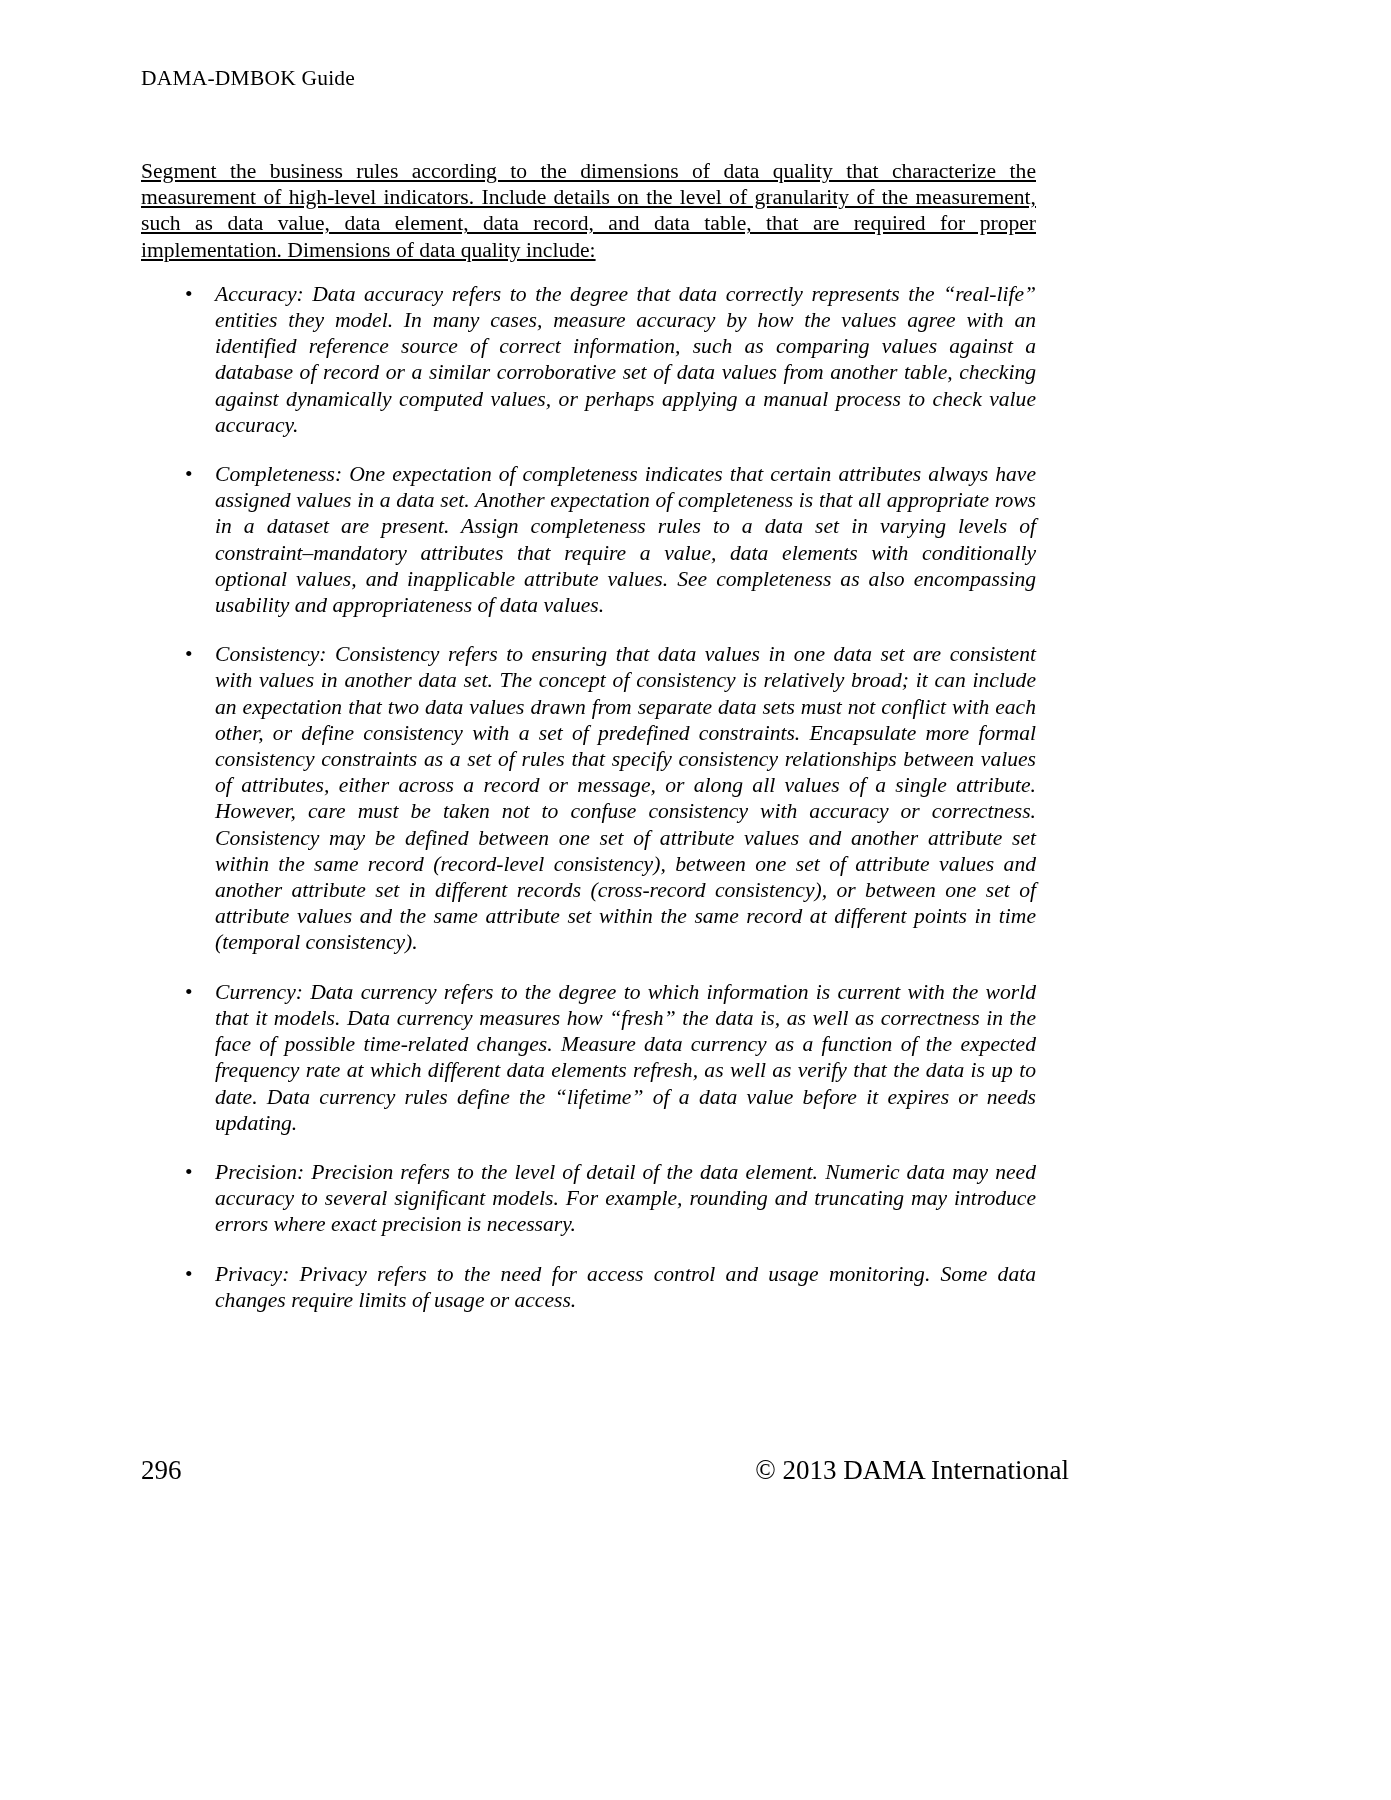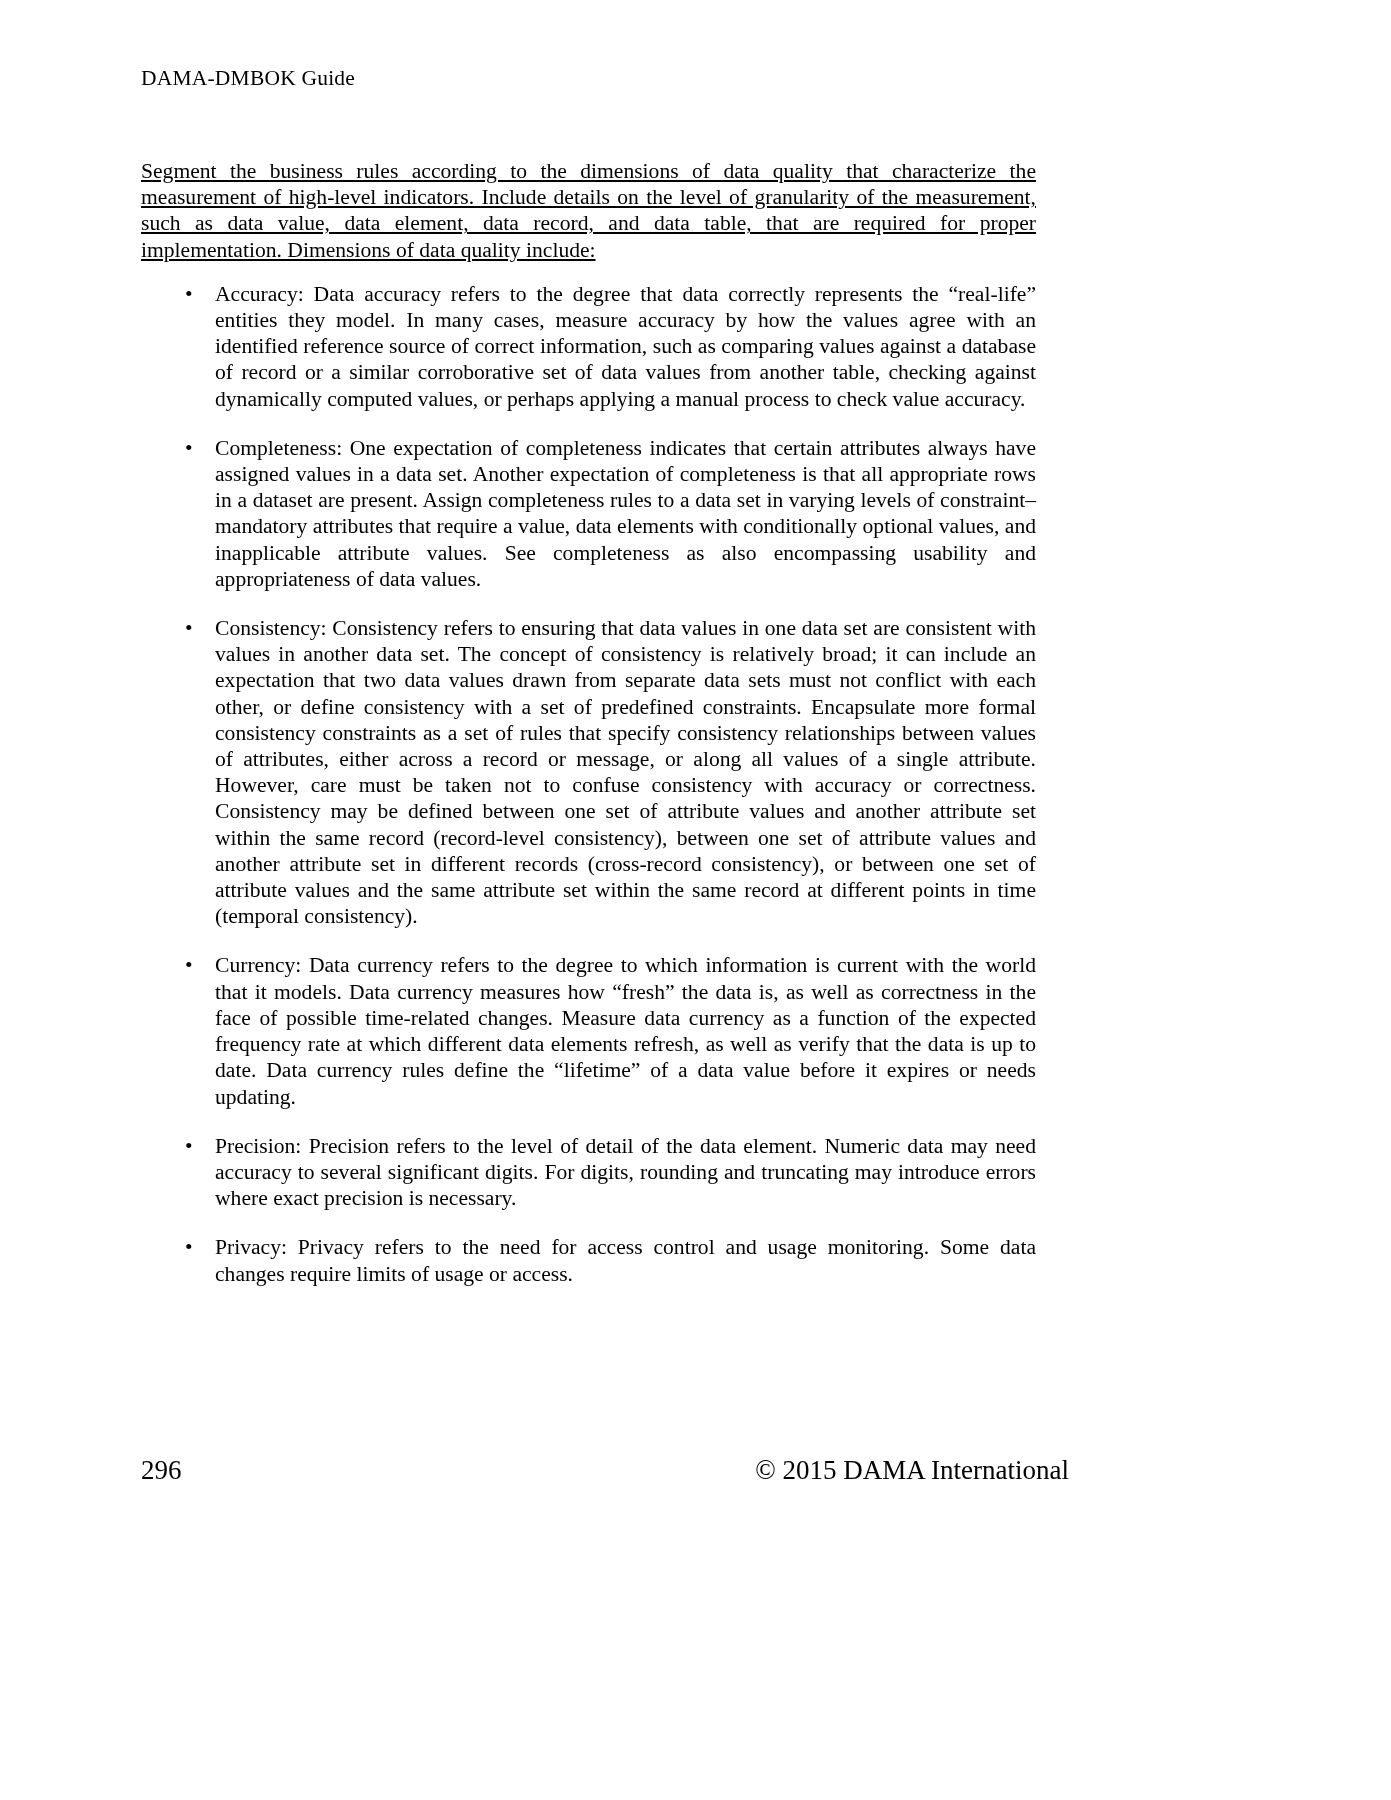--- a/index.html
+++ b/index.html
@@ -62,20 +62,21 @@
   .bullet-glyph {
     position: absolute;
     left: 44px;
     top: 0;
     font-size: 21.6px;
     line-height: 26.2px;
     width: 14px;
   }
   .li-text {
     display: block;
+    font-style: italic;
   }
   .footer {
     position: absolute;
     left: 141px;
     right: 141px;
     top: 1455px;
     display: flex;
     justify-content: space-between;
     align-items: baseline;
     font-size: 27px;
@@ -115,30 +116,30 @@
         <span class="li-text">Consistency: Consistency refers to ensuring that data values in one data set are consistent with values in another data set. The concept of consistency is relatively broad; it can include an expectation that two data values drawn from separate data sets must not conflict with each other, or define consistency with a set of predefined constraints. Encapsulate more formal consistency constraints as a set of rules that specify consistency relationships between values of attributes, either across a record or message, or along all values of a single attribute. However, care must be taken not to confuse consistency with accuracy or correctness. Consistency may be defined between one set of attribute values and another attribute set within the same record (record-level consistency), between one set of attribute values and another attribute set in different records (cross-record consistency), or between one set of attribute values and the same attribute set within the same record at different points in time (temporal consistency).</span>
       </li>
 
       <li>
         <span class="bullet-glyph">•</span>
         <span class="li-text">Currency: Data currency refers to the degree to which information is current with the world that it models. Data currency measures how “fresh” the data is, as well as correctness in the face of possible time-related changes. Measure data currency as a function of the expected frequency rate at which different data elements refresh, as well as verify that the data is up to date. Data currency rules define the “lifetime” of a data value before it expires or needs updating.</span>
       </li>
 
       <li>
         <span class="bullet-glyph">•</span>
-        <span class="li-text">Precision: Precision refers to the level of detail of the data element. Numeric data may need accuracy to several significant digits. For digits, rounding and truncating may introduce errors where exact precision is necessary.</span>
+        <span class="li-text">Precision: Precision refers to the level of detail of the data element. Numeric data may need accuracy to several significant models. For example, rounding and truncating may introduce errors where exact precision is necessary.</span>
       </li>
 
       <li>
         <span class="bullet-glyph">•</span>
         <span class="li-text">Privacy: Privacy refers to the need for access control and usage monitoring. Some data changes require limits of usage or access.</span>
       </li>
 
     </ul>
 
   </div>
 
   <div class="footer">
     <span class="footer-page-number">296</span>
-    <span class="footer-copyright">© 2015 DAMA International</span>
+    <span class="footer-copyright">© 2013 DAMA International</span>
   </div>
 
 </div>
 
 </body></html>

